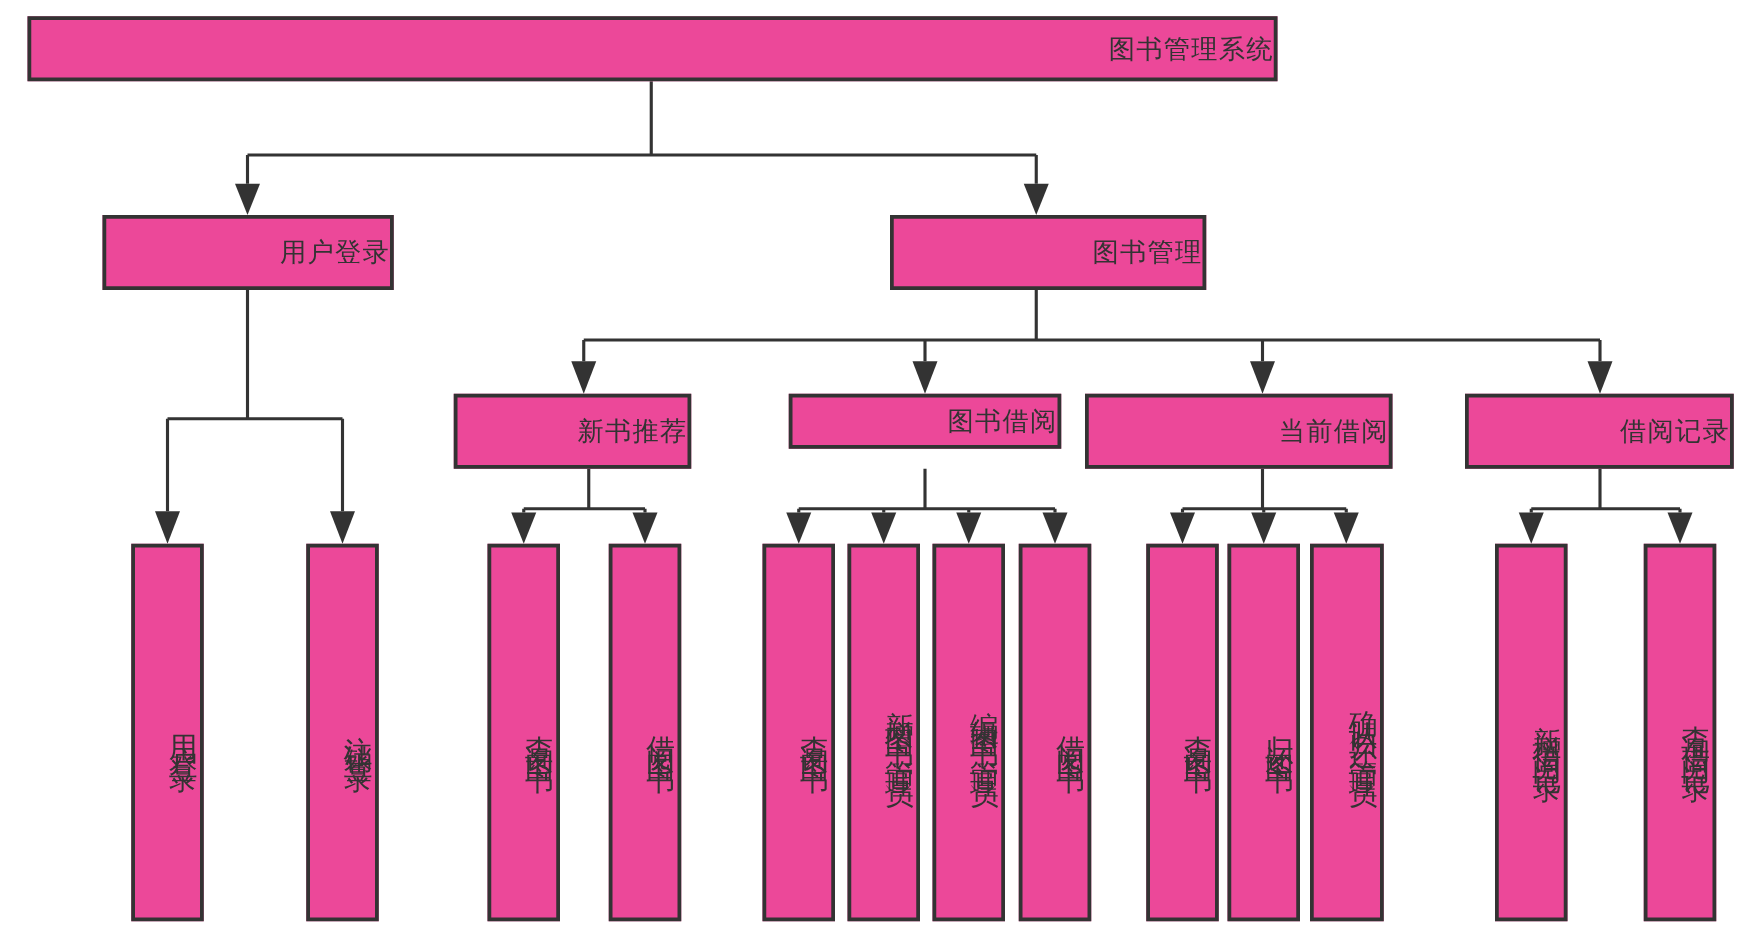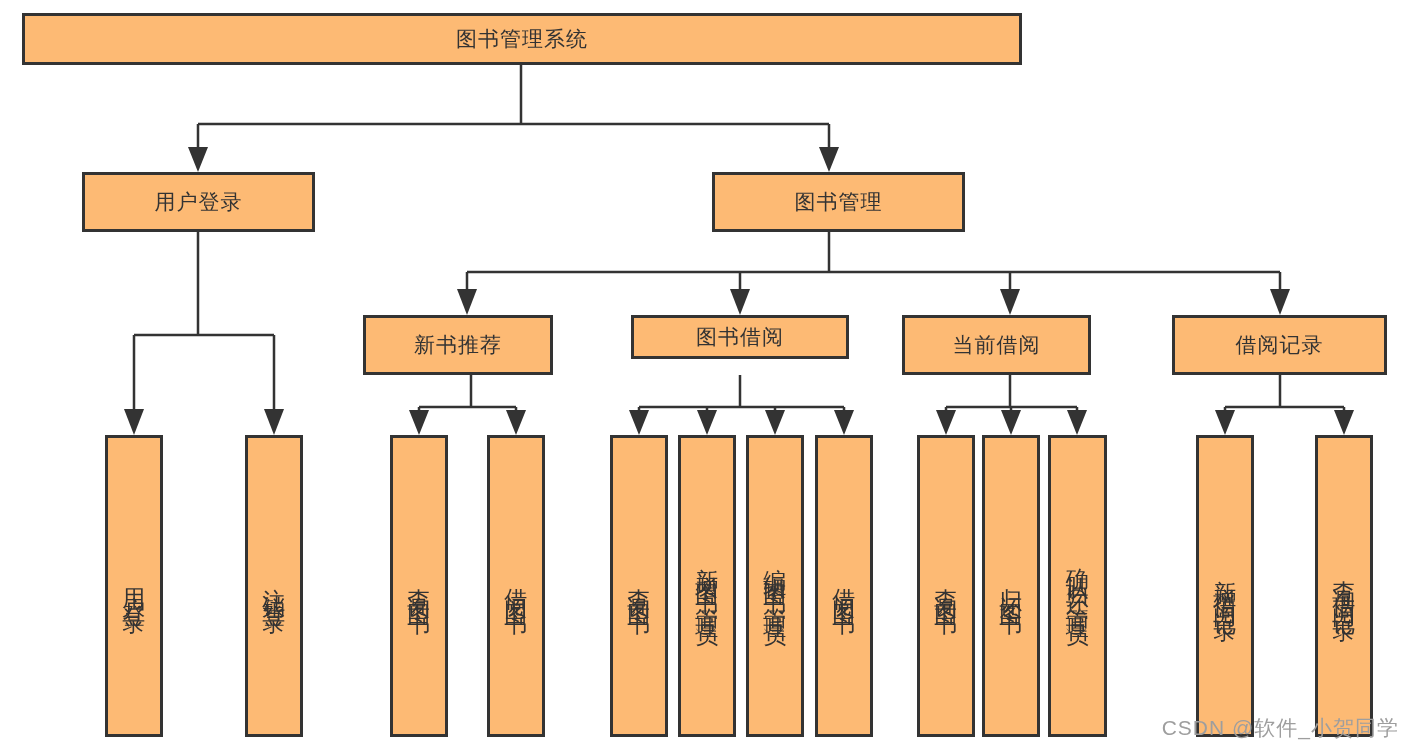--- a/index.html
+++ b/index.html
@@ -31,24 +31,24 @@
     fill:none;
   }
   svg.connectors polygon{
     fill:var(--line);
     stroke:none;
   }
   .box{
     position:absolute;
     box-sizing:border-box;
     border:3px solid var(--line);
-    background:#fdba74;
+    background:#ec4899;
     display:flex;
     align-items:center;
-    justify-content:center;
+    justify-content:flex-end;
     color:var(--text);
   }
   .box.h span{
     font-size:21px;
     letter-spacing:1px;
     white-space:nowrap;
   }
   .box.v span{
     writing-mode:vertical-rl;
     text-orientation:mixed;
@@ -119,21 +119,21 @@
   <div class="box h" style="left:712px;top:172px;width:253px;height:60px">
     <span>图书管理</span>
   </div>
 
   <div class="box h" style="left:363px;top:315px;width:190px;height:60px">
     <span>新书推荐</span>
   </div>
   <div class="box h" style="left:631px;top:315px;width:218px;height:44px">
     <span>图书借阅</span>
   </div>
-  <div class="box h" style="left:902px;top:315px;width:189px;height:60px">
+  <div class="box h" style="left:868px;top:315px;width:246px;height:60px">
     <span>当前借阅</span>
   </div>
   <div class="box h" style="left:1172px;top:315px;width:215px;height:60px">
     <span>借阅记录</span>
   </div>
 
   <div class="box v" style="left:105px;top:435px;width:58px;height:302px">
     <span>用户登录</span>
   </div>
   <div class="box v" style="left:245px;top:435px;width:58px;height:302px">
@@ -170,15 +170,14 @@
     <span>确认归还（管理员）</span>
   </div>
 
   <div class="box v" style="left:1196px;top:435px;width:58px;height:302px">
     <span>新增借阅记录</span>
   </div>
   <div class="box v" style="left:1315px;top:435px;width:58px;height:302px">
     <span>查询借阅记录</span>
   </div>
 
-  <div class="watermark">CSDN @软件_小贺同学</div>
 
 </div>
 
 </body></html>

